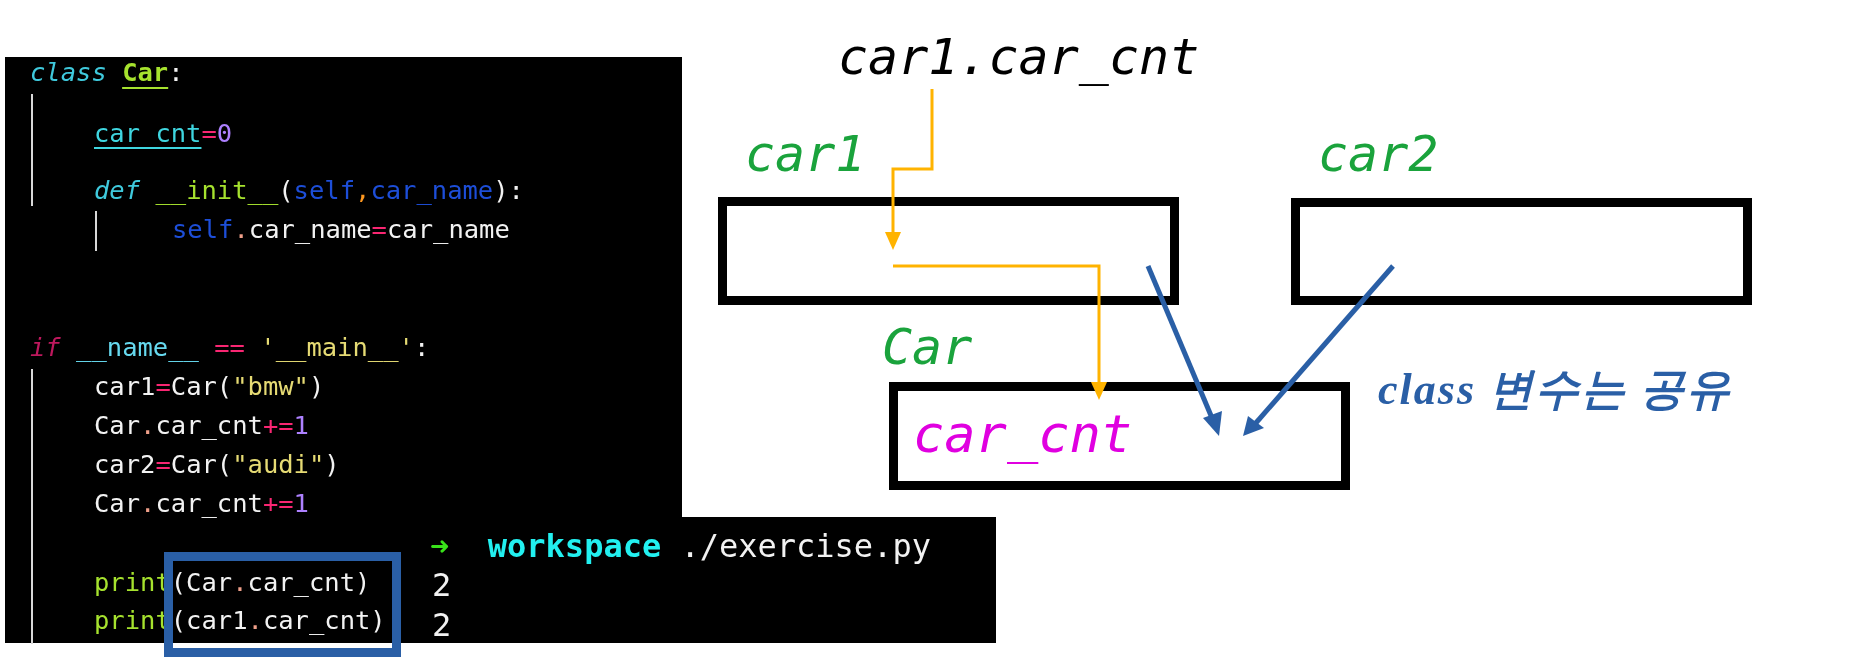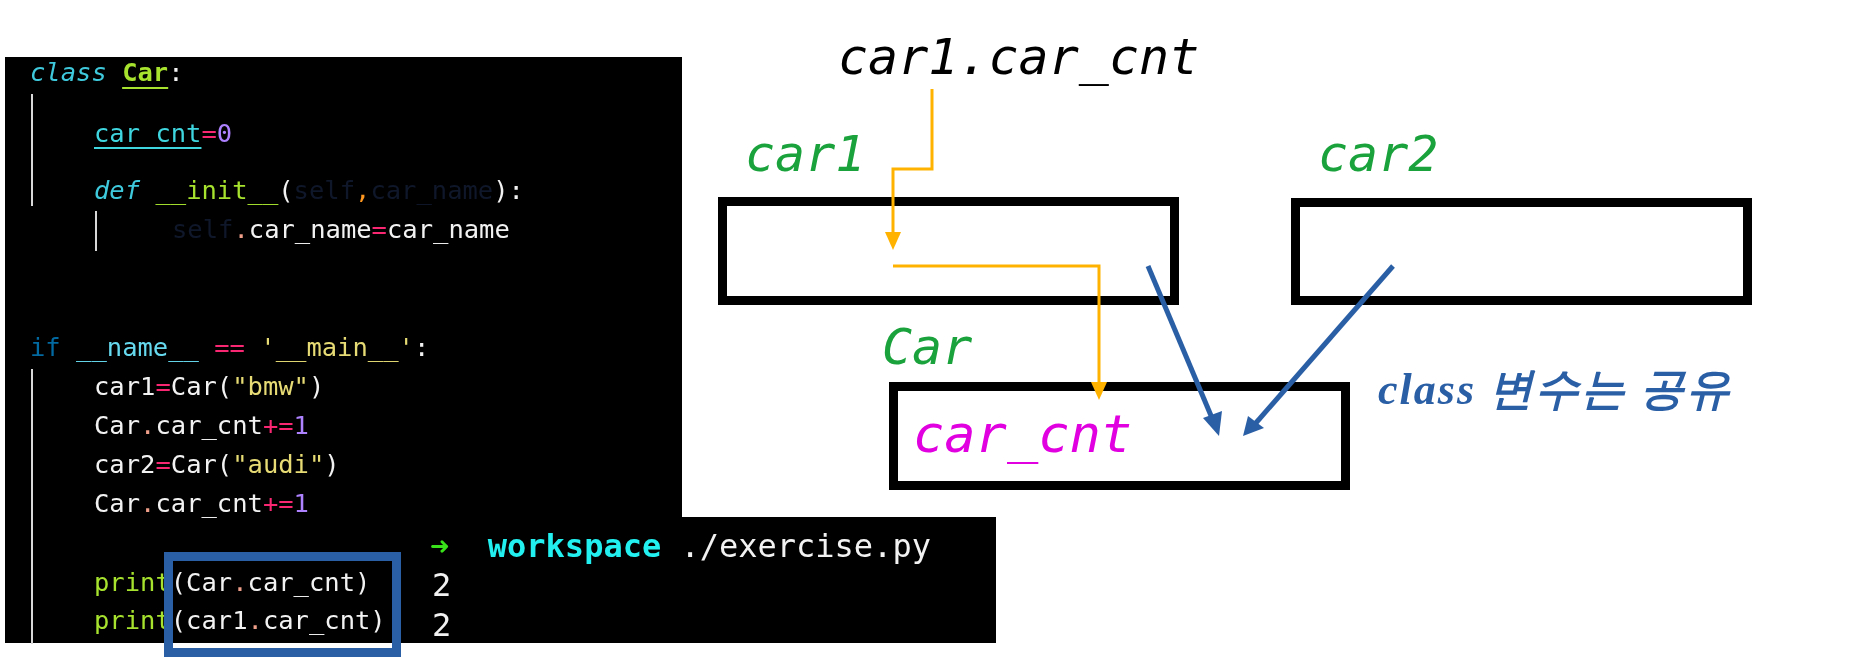--- a/index.html
+++ b/index.html
@@ -9,25 +9,25 @@
   #code-panel { left: 5px; top: 57px; width: 677px; height: 586px; background: #000; }
   #term-panel { left: 682px; top: 517px; width: 314px; height: 126px; background: #000; }
   .code-line { position: absolute; font-size: 25.5px; line-height: 30px; white-space: pre; color: #f2f2f2; }
   .guide { position: absolute; width: 2px; background: #d8d8d8; }
   .kw-i { color: #3fc9dc; font-style: italic; margin-top: 24px; }
   .cls { color: #a6e22e; font-weight: bold; text-decoration: underline; text-underline-offset: 6px; }
   .var-u { color: #3fd6e0; text-decoration: underline; text-underline-offset: 5px; }
   .op { color: #f92672; }
   .num { color: #ae81ff; }
   .fn { color: #a6e22e; }
-  .param { color: #0f172a; margin-top: 32px; }
+  .param { color: #1d4ed8; margin-top: 32px; }
   .comma { color: #fd971f; }
   .dot { color: #f0a08a; }
   .str { color: #e6db74; }
-  .if-kw { color: #0369a1; }
+  .if-kw { color: #be185d; font-style: italic; }
   .dunder { color: #66d9ef; }
   .term-line { position: absolute; font-size: 32px; line-height: 34px; white-space: pre; color: #f2f2f2; }
   .prompt-arrow { color: #39e11a; font-weight: bold; }
   .workspace { color: #22f0f0; font-weight: bold; }
   #highlight-box { left: 164px; top: 552px; width: 219px; height: 87px; border: 9px solid #2a5fa6; }
   .diagram-label { position: absolute; font-style: italic; white-space: pre; }
   .box { position: absolute; border: 9px solid #000; box-sizing: border-box; background: transparent; }
   #caption { position: absolute; left: 1378px; top: 360px; font-family: Liberation Serif, serif; font-size: 44px; font-weight: bold; font-style: italic; color: #2a5fa6; white-space: pre; letter-spacing: 2px; }
   svg#arrows { position: absolute; left: 0; top: 0; }
 </style>

